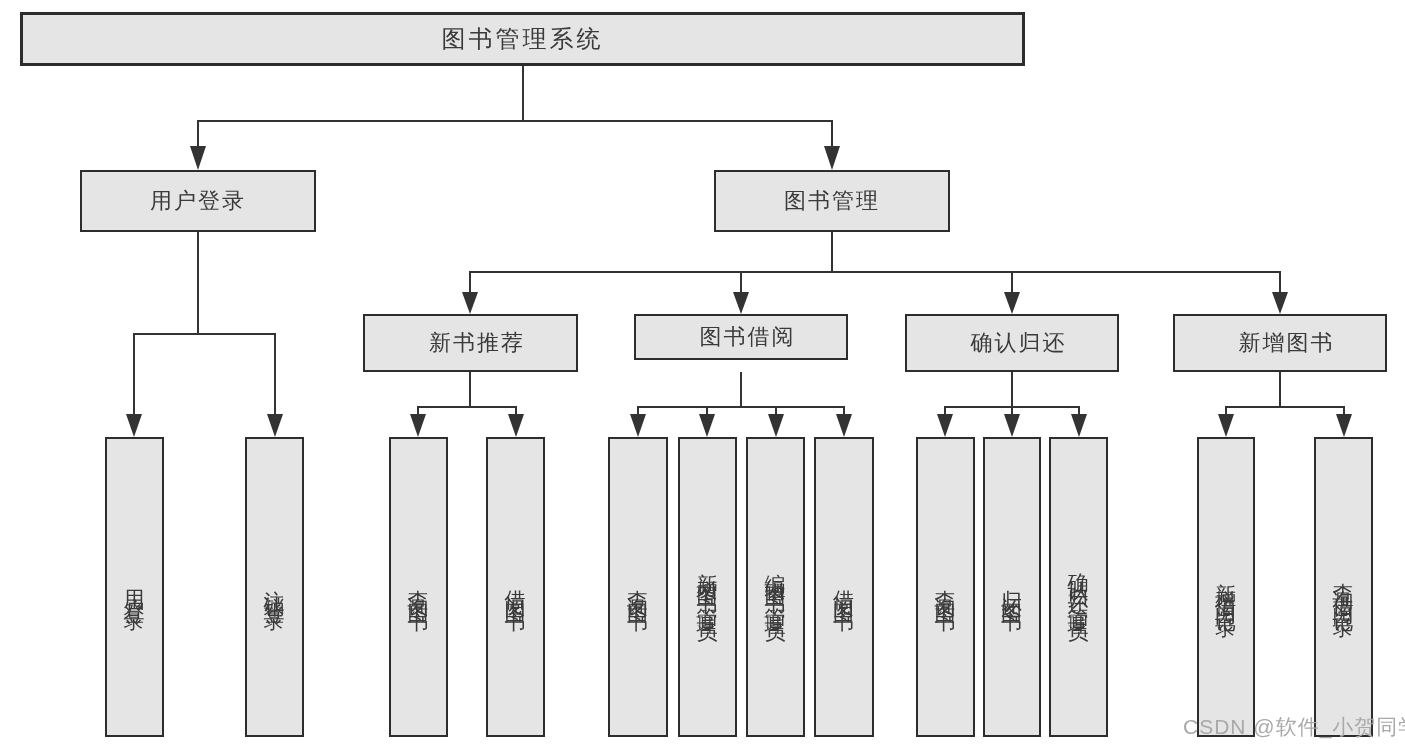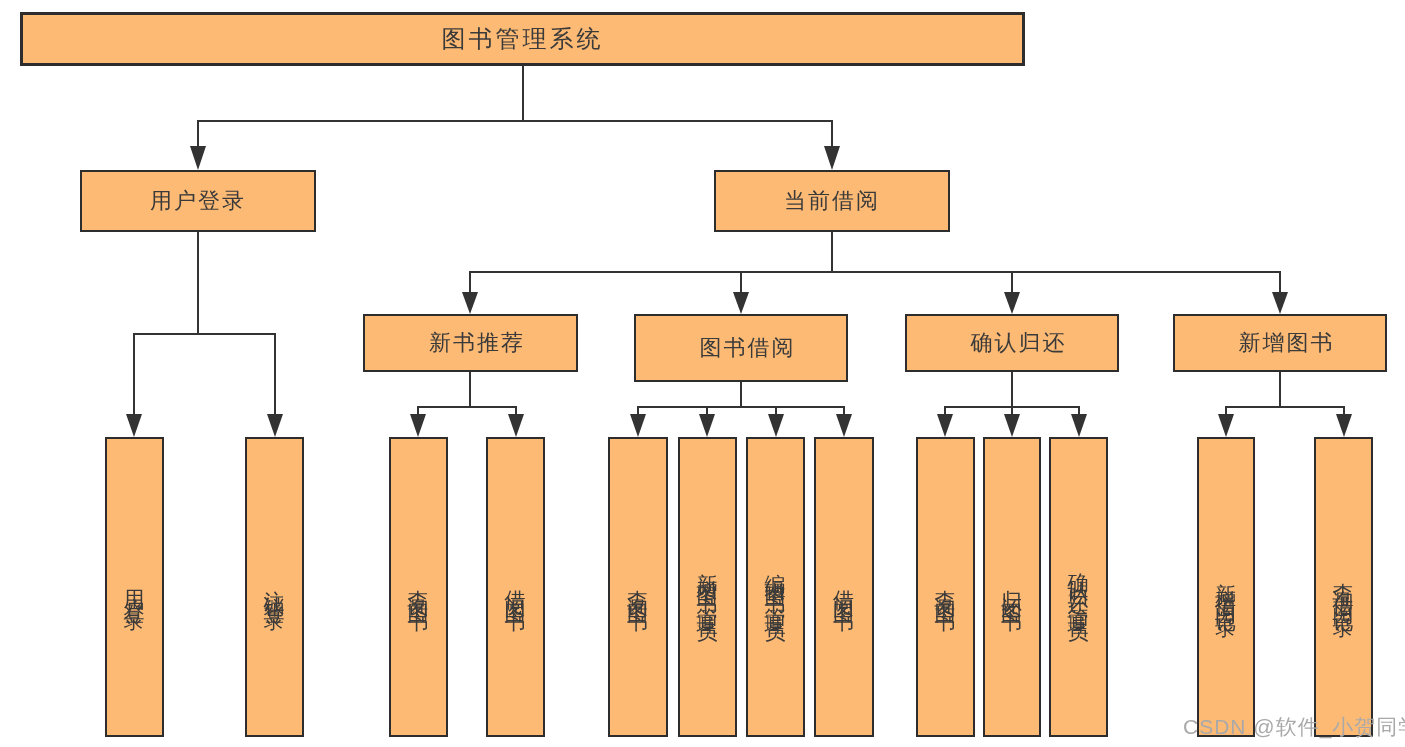--- a/index.html
+++ b/index.html
@@ -10,21 +10,21 @@
     font-family: "Liberation Sans", sans-serif;
     color: #3a3a3a;
     overflow: hidden;
   }
   svg.connectors {
     position: absolute; left: 0; top: 0;
     width: 1405px; height: 747px;
   }
   .box {
     position: absolute;
-    background: #fdba74;
+    background: #e5e5e5;
     border: 2px solid #2d2d2d;
     box-sizing: border-box;
     display: flex;
     align-items: center;
     justify-content: center;
     text-align: center;
   }
   .box.root {
     border-width: 3px;
     font-size: 24px;
@@ -86,24 +86,24 @@
     <polygon points="1004,414 1020,414 1012,437"></polygon>
     <polygon points="1071,414 1087,414 1079,437"></polygon>
     <polygon points="1218,414 1234,414 1226,437"></polygon>
     <polygon points="1336,414 1352,414 1344,437"></polygon>
   </g>
 </svg>
 
 <div class="box root" style="left:20px; top:12px; width:1005px; height:54px">图书管理系统</div>
 
 <div class="box h2" style="left:80px; top:170px; width:236px; height:62px">用户登录</div>
-<div class="box h2" style="left:714px; top:170px; width:236px; height:62px">当前借阅</div>
+<div class="box h2" style="left:714px; top:170px; width:236px; height:62px">图书管理</div>
 
 <div class="box h3" style="left:363px; top:314px; width:215px; height:58px">新书推荐</div>
-<div class="box h3" style="left:634px; top:314px; width:214px; height:68px">图书借阅</div>
+<div class="box h3" style="left:634px; top:314px; width:214px; height:46px">图书借阅</div>
 <div class="box h3" style="left:905px; top:314px; width:214px; height:58px">确认归还</div>
 <div class="box h3" style="left:1173px; top:314px; width:214px; height:58px">新增图书</div>
 
 <div class="box" style="left:105px; top:437px; width:59px; height:300px">
   <span class="vt">用户登录</span>
 </div>
 <div class="box" style="left:245px; top:437px; width:59px; height:300px">
   <span class="vt">注销登录</span>
 </div>
 

